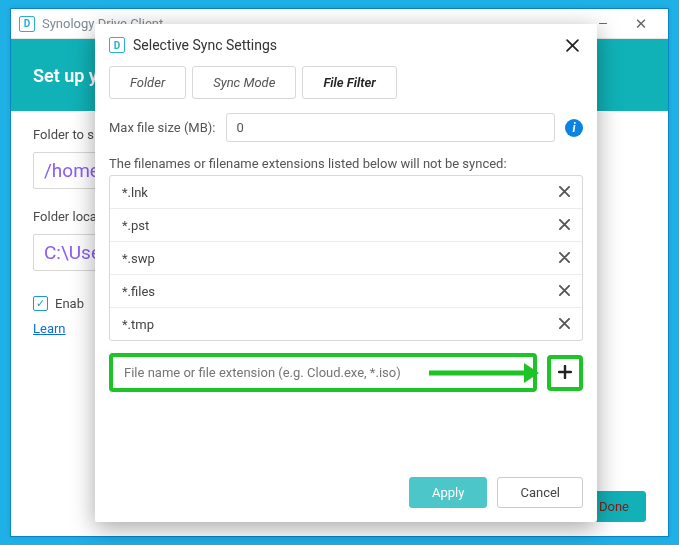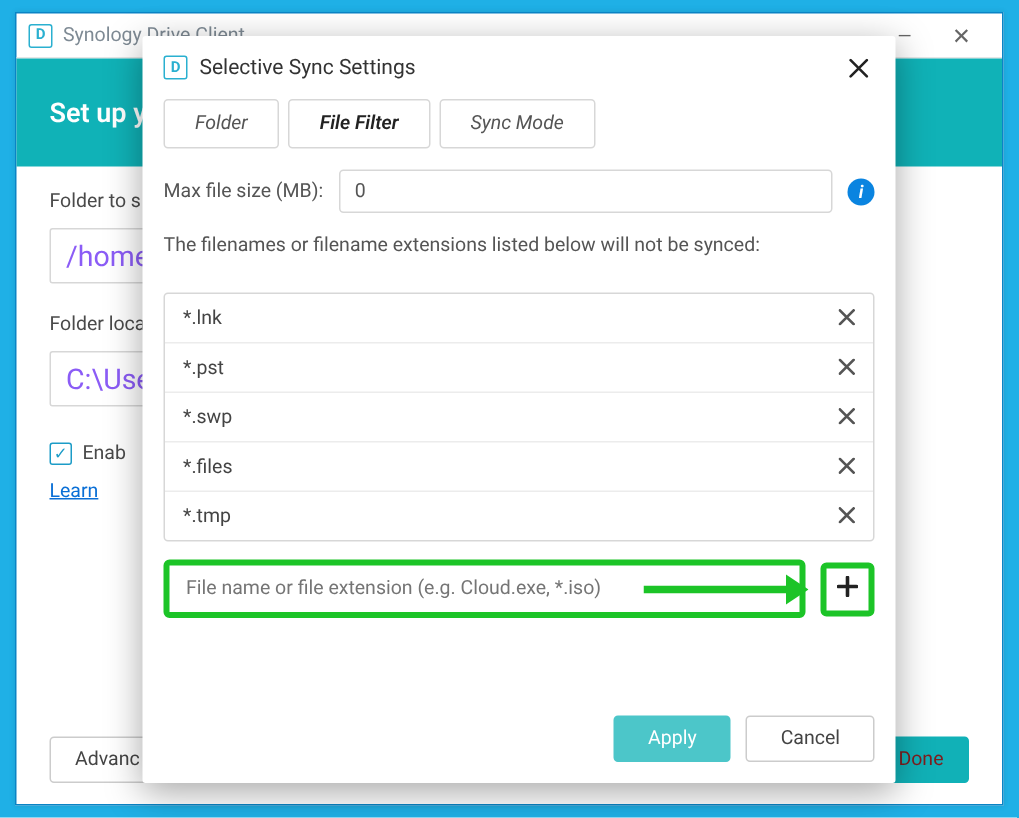--- a/index.html
+++ b/index.html
@@ -37,21 +37,21 @@
   .tab { border: 1px solid #d7d7d7; padding: 8px 20px; font-size: 13px; color: #555; background:#fff; border-bottom: 1px solid #d7d7d7; margin-right: 6px; border-radius: 3px; cursor:pointer;font-style:italic; }
   .tab.active { font-weight: 600; color:#222; box-shadow: inset 0 -1px 0 #fff; }
 
   .modal-body { padding: 14px 14px 0 14px; font-size: 13px; color: #555; }
   .desc { line-height: 1.45; margin-bottom: 14px; }
   .inline-row { display: flex; align-items: center; gap: 10px; margin-bottom: 14px; }
   .inline-row label { white-space: nowrap; }
   .num-input { flex:1; border: 1px solid #d7d7d7; border-radius: 3px; padding: 6px 10px; font-size: 13px; background:#fff; }
   .info-icon { width: 18px; height: 18px; border-radius: 50%; background: #0a84e0; color:#fff; display:flex;align-items:center;justify-content:center; font-size: 12px; font-weight:bold; font-style: italic; }
 
-  .list-label { margin-bottom: 24px; }
+  .list-label { margin-bottom: 4px; }
 
   .ext-list { border: 1px solid #d7d7d7; border-radius: 3px; }
   .ext-item { display:flex; align-items:center; justify-content:space-between; padding: 7px 12px; border-bottom: 1px solid #ececec; font-size: 13px; color:#444; }
   .ext-item:last-child { border-bottom: none; }
   .ext-item .rm { color:#555; cursor:pointer; font-size:15px; }
 
   
   .add-row-wrap { margin-top: 12px; display:flex; align-items:center; gap:10px; position: relative; }
   .add-input-box { flex:1; border: 4px solid #1cc427; border-radius: 4px; padding: 4px 5px; display:flex; align-items:flex-start; }
   .add-input { flex:1; border: none; outline: none; font-size: 13px; color:#999; padding: 4px 6px; }
@@ -92,42 +92,41 @@
     <div class="row">
       <span class="chk">
         <span class="box">✓</span>
         <span>Enab</span>
       </span>
     </div>
     <div class="learn"><a href="#">Learn</a></div>
   </div>
 
   <div class="bottom-bar">
-    <button class="btn">Advanc</button>
     <span style="flex:1"></span>
     <button class="btn primary">Done</button>
   </div>
 </div>
 
 <div class="modal">
   <div class="modal-title">
     <span class="m-icon">D</span>
     <span>Selective Sync Settings</span>
     <span class="spacer"></span>
     <span class="x">
       <svg width="13" height="13" viewBox="0 0 12 12">
           <path d="M1 1 L11 11 M11 1 L1 11" stroke="#222" stroke-width="1.6" fill="none" stroke-linecap="round"></path>
         </svg>
     </span>
   </div>
 
   <div class="tabs">
     <div class="tab">Folder</div>
+    <div class="tab">Sync Mode</div>
     <div class="tab active">File Filter</div>
-    <div class="tab">Sync Mode</div>
   </div>
 
   <div class="modal-body">
 
     <div class="inline-row">
       <label>Max file size (MB):</label>
       <div class="num-input">0</div>
       <span class="info-icon">i</span>
     </div>
 

